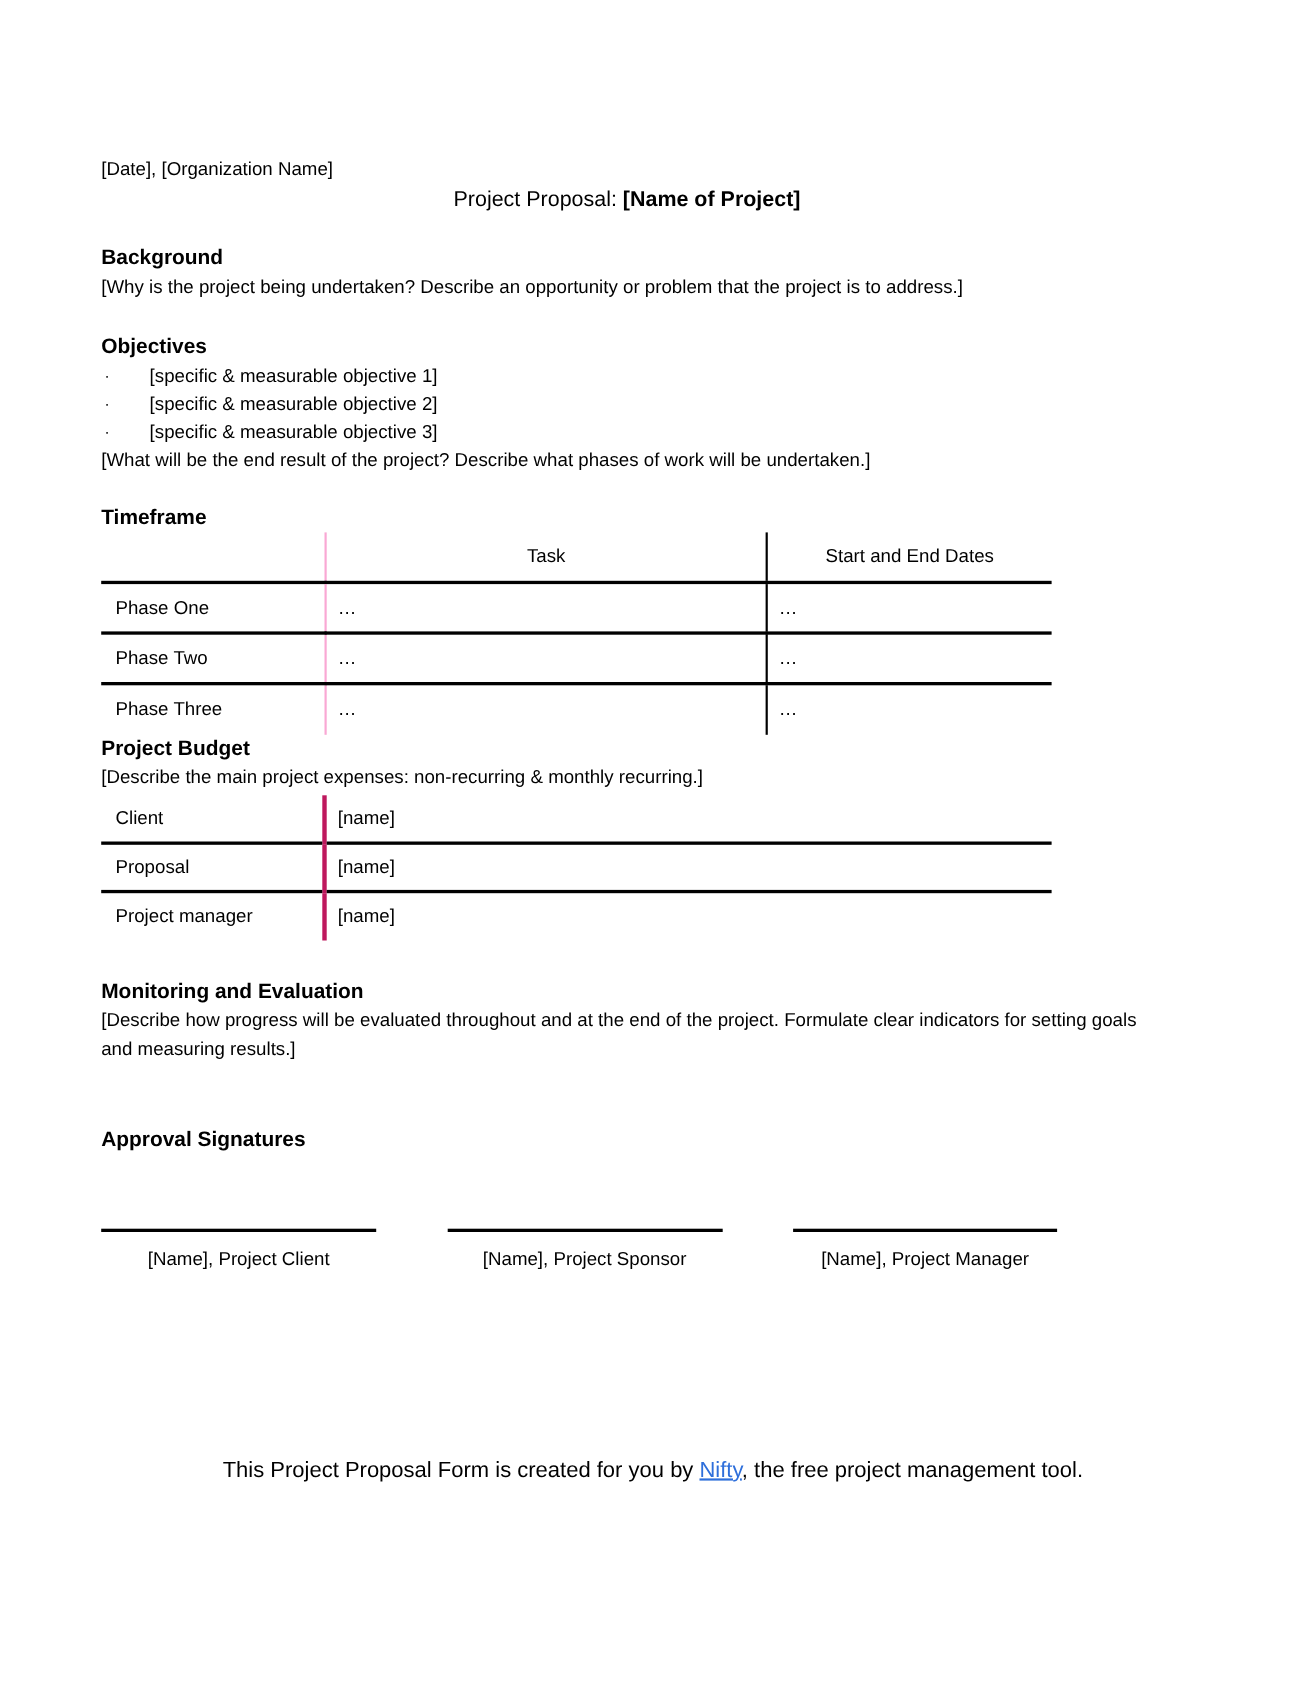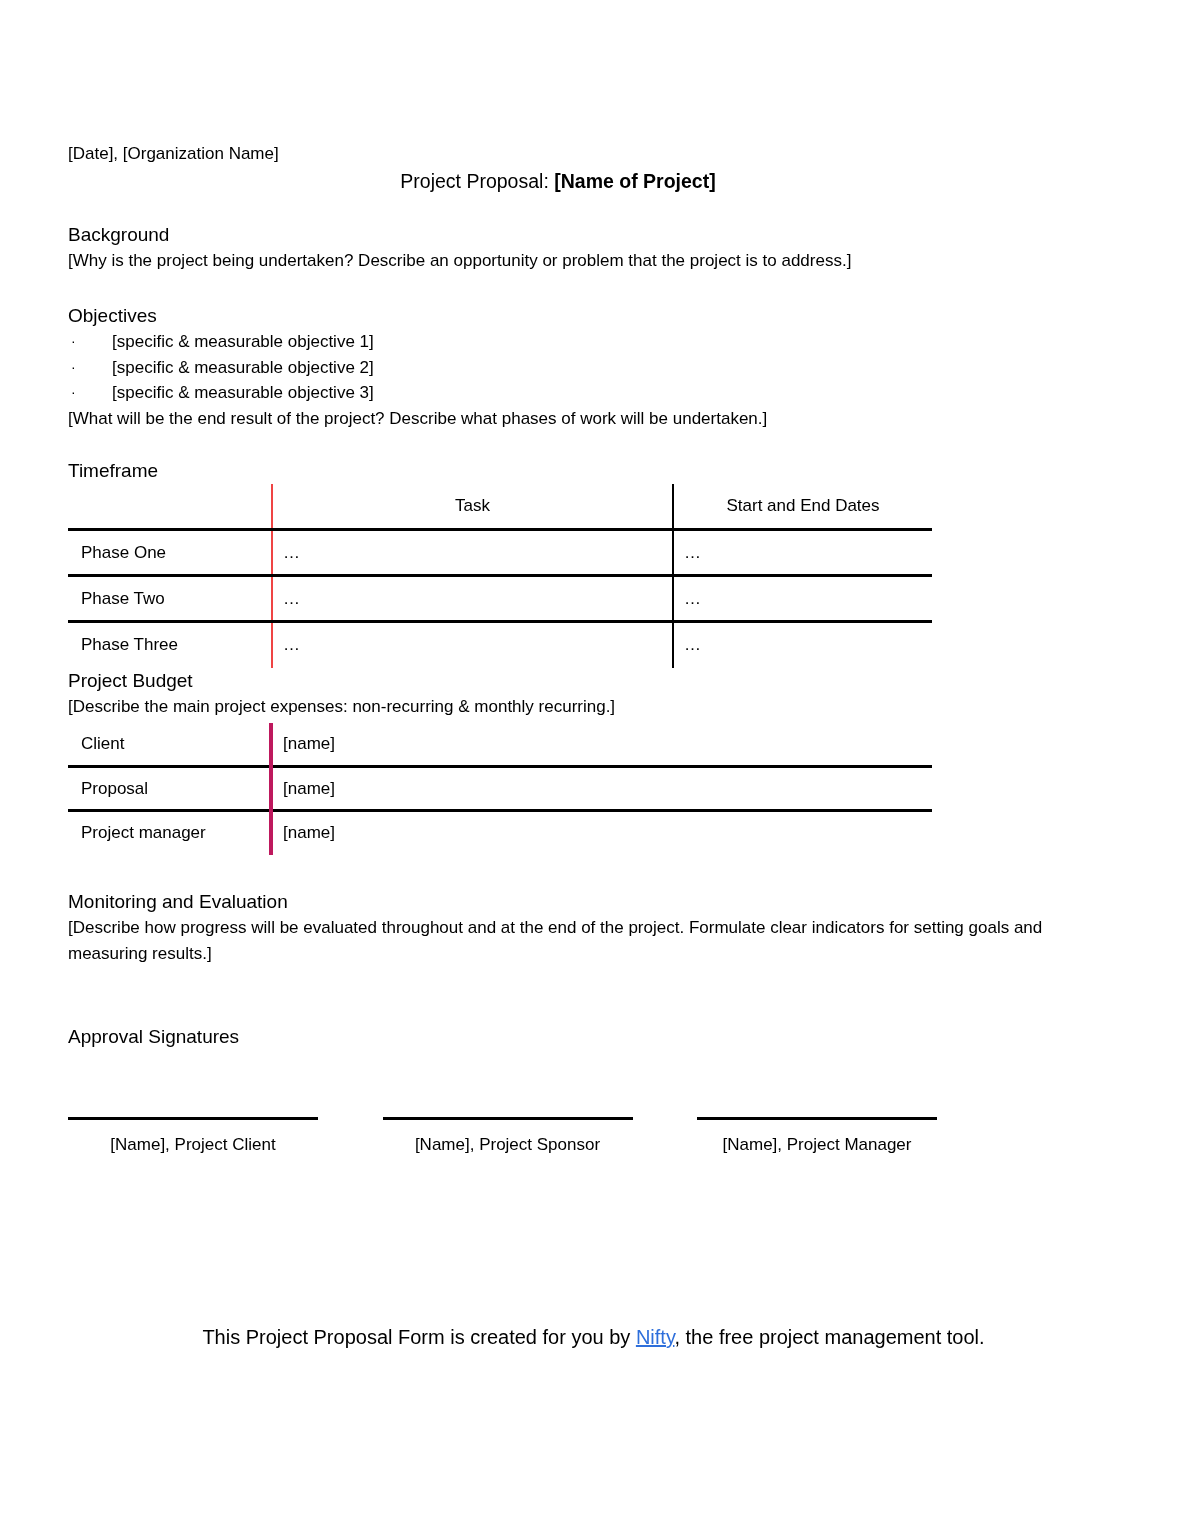--- a/index.html
+++ b/index.html
@@ -10,35 +10,35 @@
     position: relative;
     font-family: "Liberation Sans", "DejaVu Sans", sans-serif;
     color: #000000;
     overflow: hidden;
   }
   .page {
     position: absolute;
     top: 0; left: 0;
     width: 1187px;
     height: 1536px;
-    padding: 141px 139px 0 68px;
+    padding: 141px 139px 0 92px;
   }
   .date-line {
     font-size: 17px;
     line-height: 26px;
   }
   .doc-title {
     font-size: 19.5px;
     line-height: 28px;
     text-align: center;
   }
   .doc-title .bold { font-weight: bold; }
   .heading {
     font-size: 19px;
-    font-weight: normal;
+    font-weight: bold;
     line-height: 26px;
   }
   .body-text {
     font-size: 17px;
     line-height: 26px;
   }
   .mt-title-gap   { margin-top: 27px; }   
   .mt-objectives  { margin-top: 29px; }
   .mt-scope       { margin-top: 24px; }
   .mt-timeframe   { margin-top: 26px; }
@@ -66,21 +66,21 @@
     margin-top: 0px;
     font-size: 17px;
   }
   .tf-table th, .tf-table td {
     font-weight: normal;
     vertical-align: middle;
     height: 46px;
     overflow: hidden;
   }
   .tf-table th:nth-child(1), .tf-table td:nth-child(1) {
-    border-right: 2px solid #ef4444;
+    border-right: 2px solid #f9a8d4;
     text-align: left;
     padding-left: 13px;
   }
   .tf-table th:nth-child(2), .tf-table td:nth-child(2) {
     border-right: 2px solid #000;
   }
   .tf-table th:nth-child(2), .tf-table th:nth-child(3) { text-align: center; }
   .tf-table td:nth-child(2), .tf-table td:nth-child(3) {
     text-align: left;
     padding-left: 10px;

